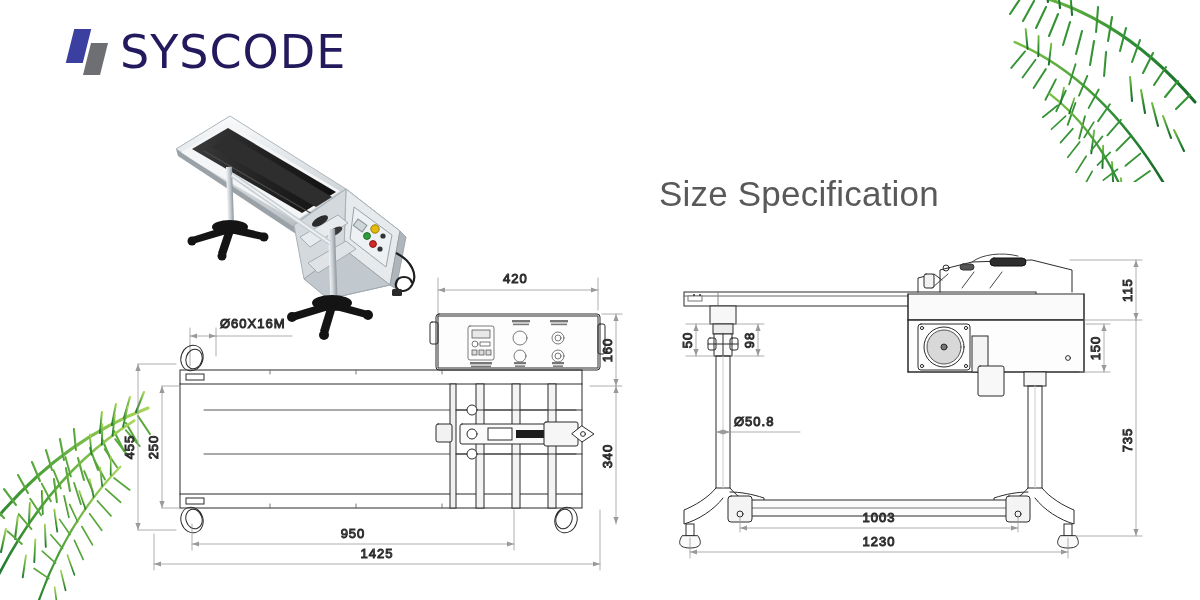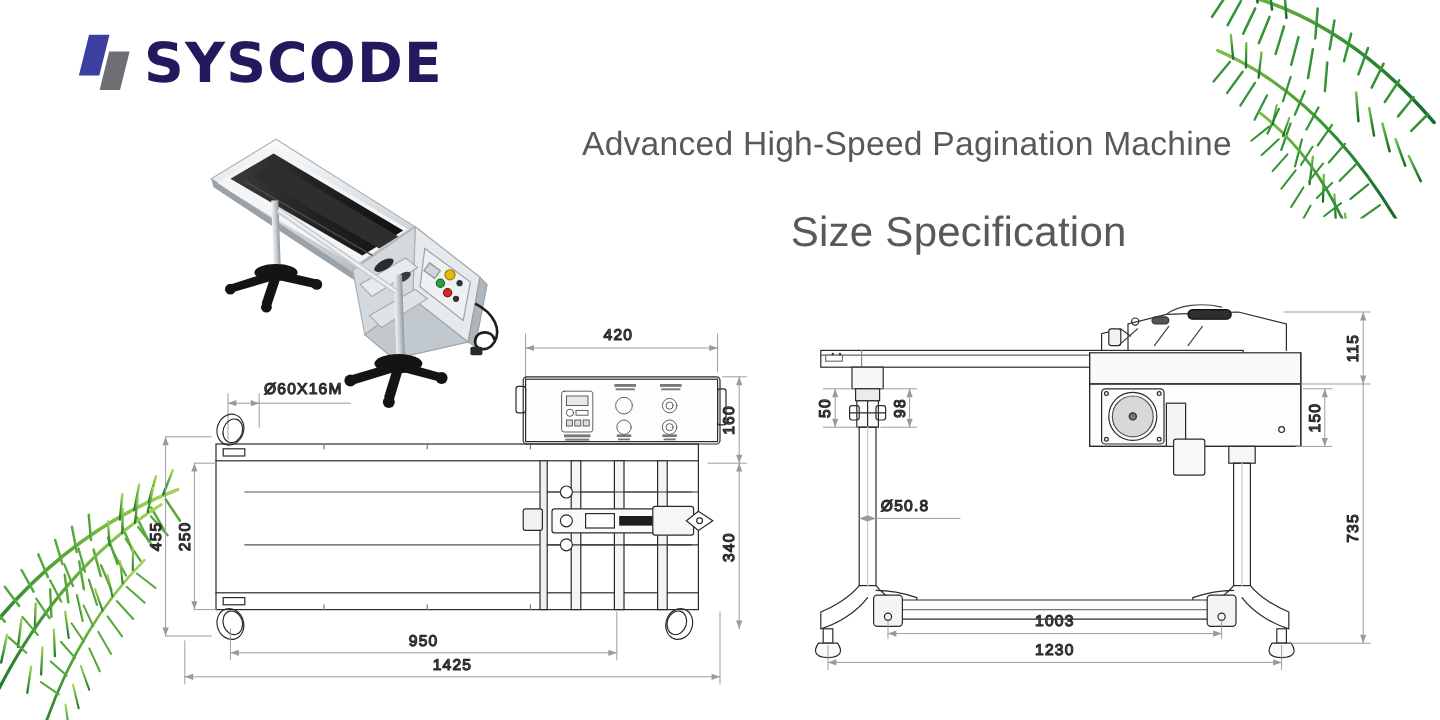--- a/index.html
+++ b/index.html
@@ -14,21 +14,21 @@
   .palm-tr{top:-18px;right:-10px;width:230px;height:200px;}
   .palm-bl{left:-30px;bottom:-20px;width:210px;height:230px;}
 
   
   .logo{position:absolute;left:68px;top:26px;display:flex;align-items:center;height:52px;}
   .logo-mark{position:relative;width:46px;height:50px;margin-right:6px;}
   .mark-a{position:absolute;left:2px;top:2px;width:17px;height:34px;
     background:#3b3fa0;transform:skewX(-14deg);}
   .mark-b{position:absolute;left:19px;top:16px;width:17px;height:32px;
     background:#6d6f73;transform:skewX(-14deg);}
-  .logo-word{font-size:46px;font-weight:bold;letter-spacing:1px;color:#231a5e;
+  .logo-word{font-size:46px;font-weight:normal;letter-spacing:1px;color:#231a5e;
     line-height:1;font-family:"DejaVu Sans", sans-serif;}
 
   
   .headline{position:absolute;left:485px;top:104px;font-size:28px;color:#595959;
     letter-spacing:.2px;white-space:nowrap;}
   .subhead{position:absolute;left:659px;top:174px;font-size:35px;color:#595959;
     letter-spacing:.2px;white-space:nowrap;}
 
   
   .photo{position:absolute;left:168px;top:103px;width:265px;height:240px;}
@@ -238,21 +238,20 @@
   </svg>
 
   <div class="logo">
     <div class="logo-mark">
       <div class="mark-a"></div>
       <div class="mark-b"></div>
     </div>
     <div class="logo-word">SYSCODE</div>
   </div>
 
-  <div class="headline">Advanced High-Speed Pagination Machine</div>
   <div class="subhead">Size Specification</div>
 
   <svg class="photo" viewBox="0 0 265 240">
     <defs>
       <linearGradient id="steel" x1="0" y1="0" x2="0" y2="1">
         <stop offset="0%" stop-color="#fafbfc"></stop>
           <stop offset="45%" stop-color="#dfe3e6"></stop>
         <stop offset="100%" stop-color="#b8bfc4"></stop>
       </linearGradient>
       <linearGradient id="steel2" x1="0" y1="0" x2="1" y2="0">

